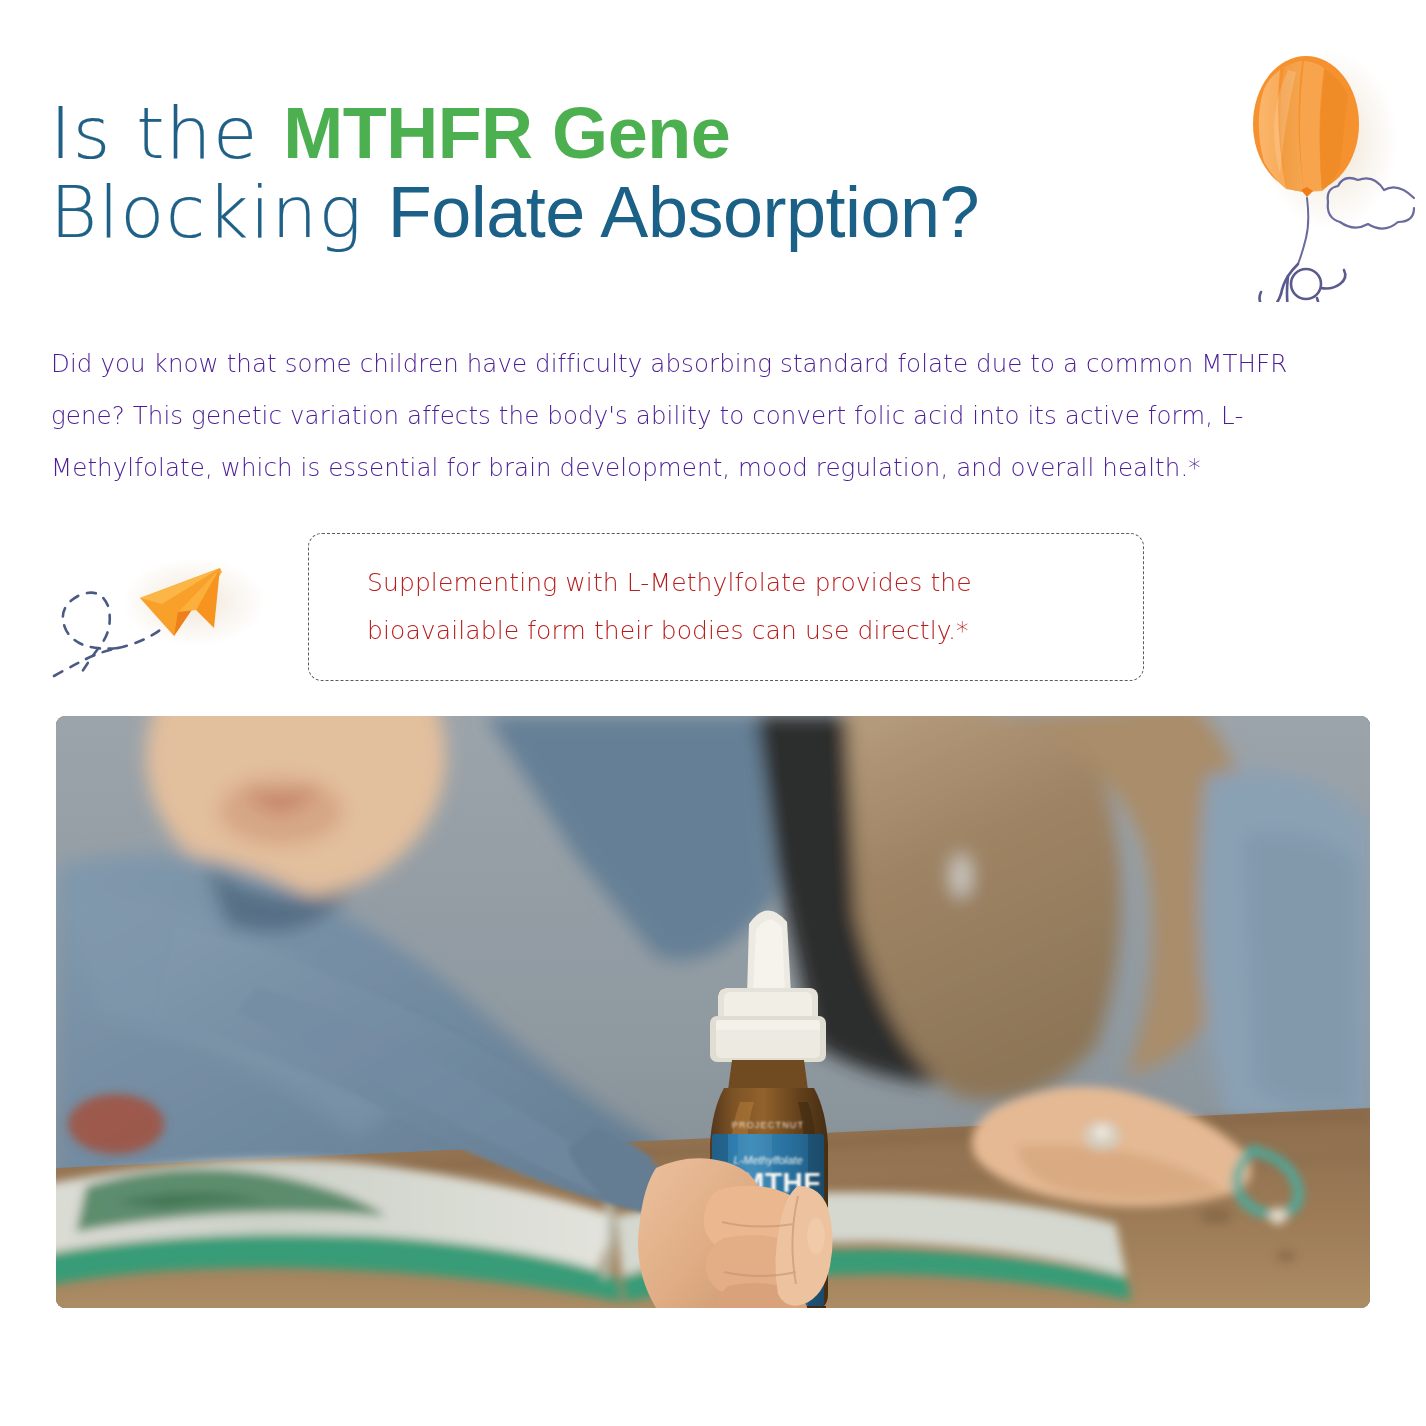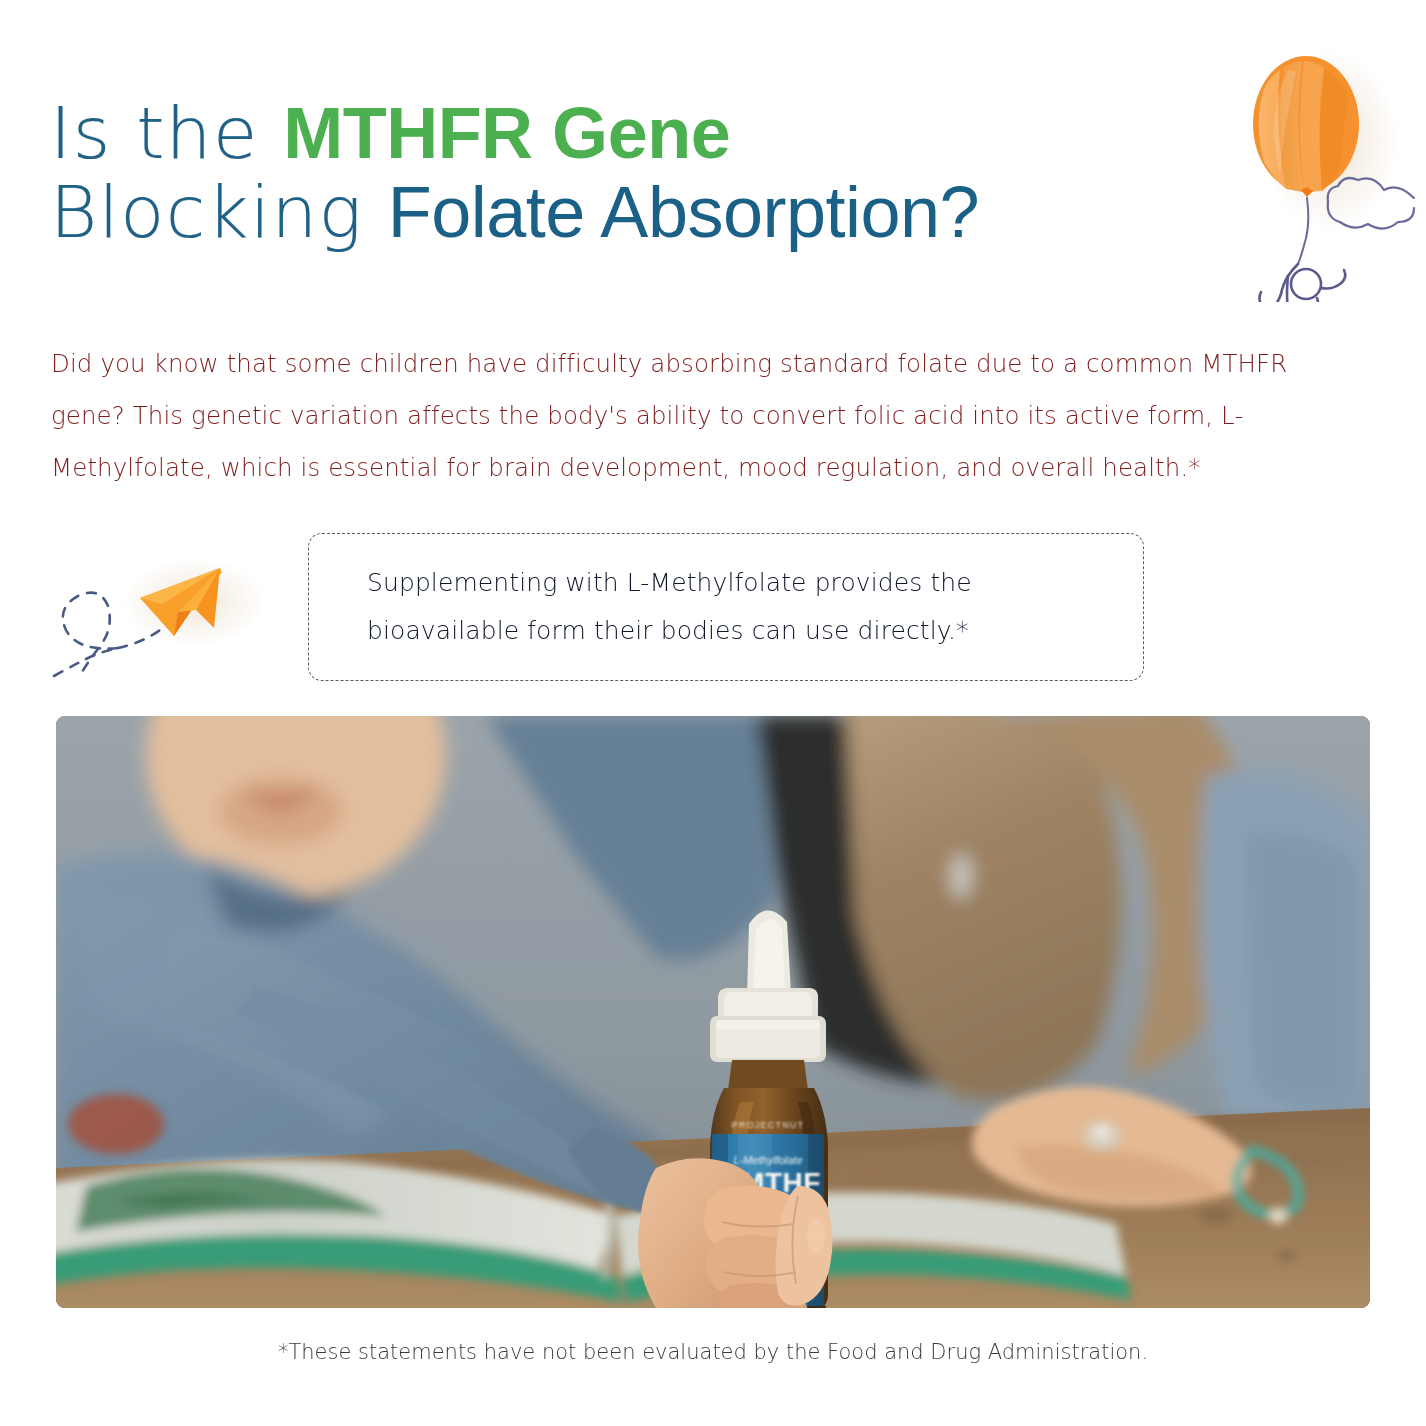--- a/index.html
+++ b/index.html
@@ -67,21 +67,21 @@
   
   .intro-paragraph {
     position: absolute;
     left: 51px;
     top: 338px;
     width: 1300px;
     font-family: "DejaVu Sans", sans-serif;
     font-weight: 300;
     font-size: 24.5px;
     line-height: 52px;
-    color: #7f1d1d;
+    color: #4c1d95;
     letter-spacing: 0.1px;
   }
 
   
   .callout-box {
     position: absolute;
     left: 308px;
     top: 533px;
     width: 836px;
     height: 148px;
@@ -91,21 +91,21 @@
     display: flex;
     align-items: center;
     padding-left: 58px;
     padding-right: 24px;
   }
   .callout-text {
     font-family: "DejaVu Sans", sans-serif;
     font-weight: 300;
     font-size: 25px;
     line-height: 48px;
-    color: #0f172a;
+    color: #b91c1c;
     letter-spacing: 0.1px;
   }
 
   
   .plane-art {
     position: absolute;
     left: 44px;
     top: 540px;
     width: 250px;
     height: 140px;
@@ -433,16 +433,15 @@
         <path d="M1196 434 q40 10 46 38 q4 22 -18 26 q-26 2 -40 -18 q-10 -22 12 -46 z" fill="none" stroke="#3fb0a8" stroke-width="9"></path>
         <ellipse cx="1222" cy="500" rx="9" ry="8" fill="#e6e1d4"></ellipse>
       </g>
 
       <rect width="1314" height="592" fill="#b98a52" opacity="0.07"></rect>
       <rect width="1314" height="592" fill="none"></rect>
     </svg>
   </div>
 
   <div class="disclaimer">
-    <div>*These statements have not been evaluated by the Food and Drug Administration.</div>
   </div>
 
 </div>
 
 </body></html>

